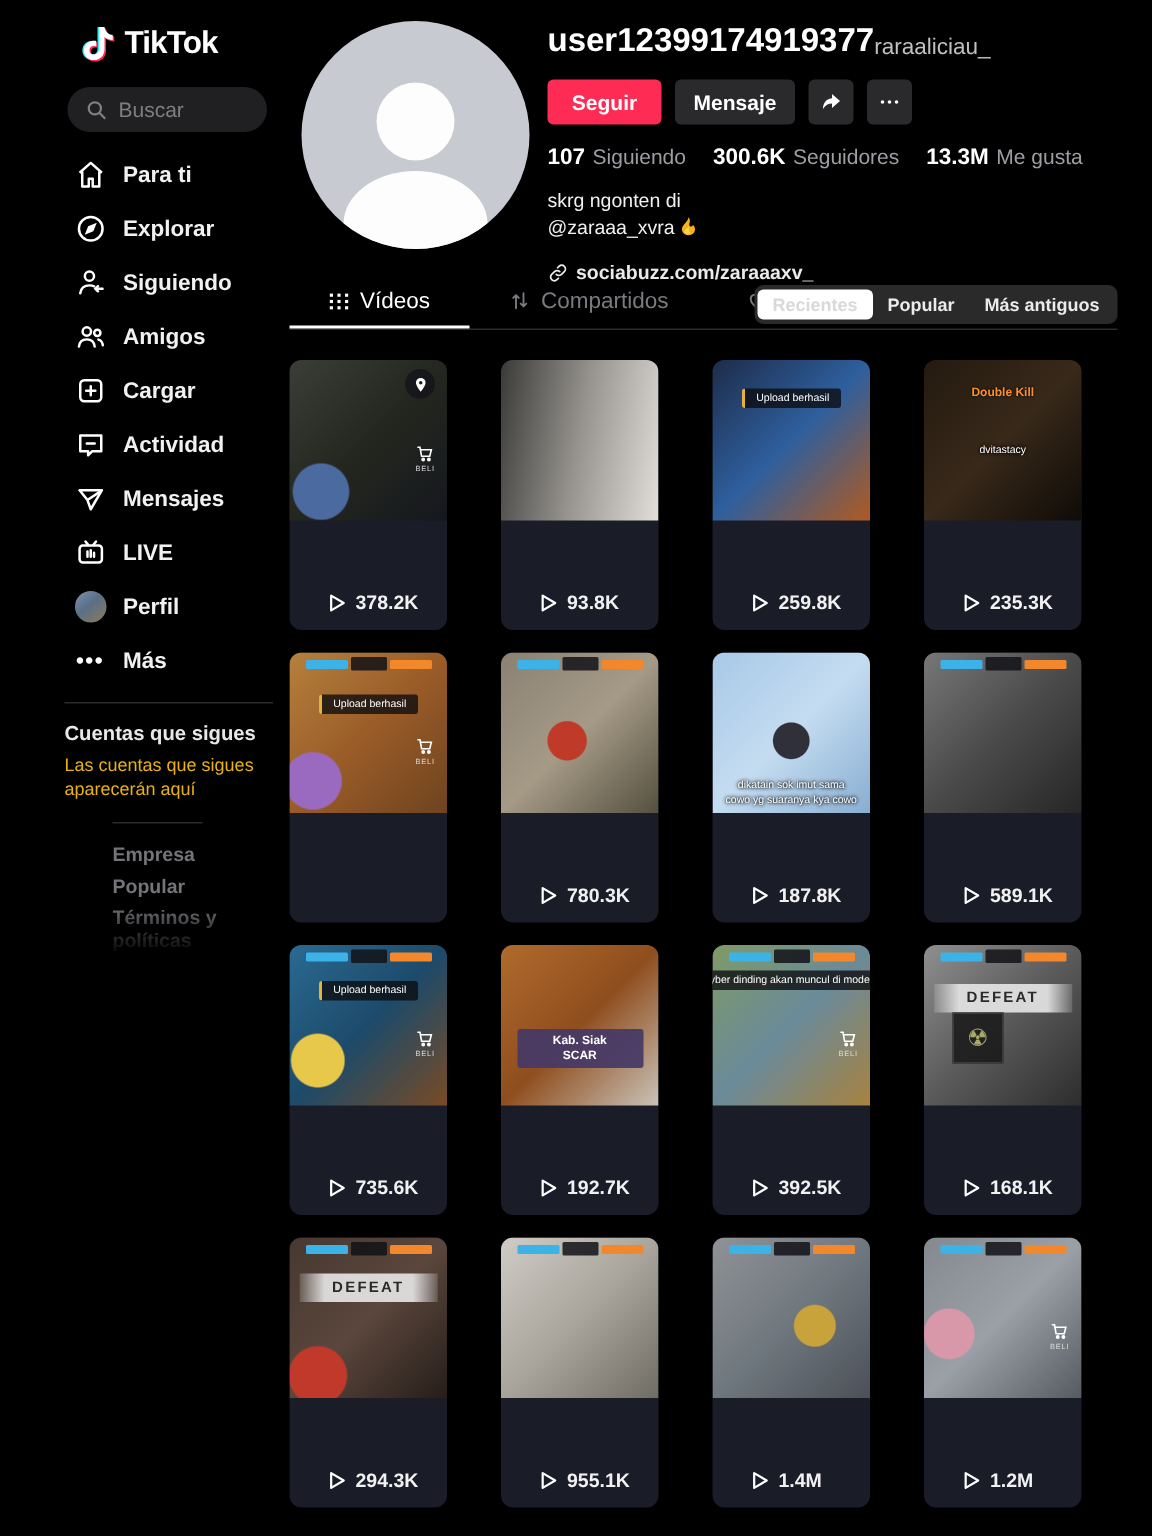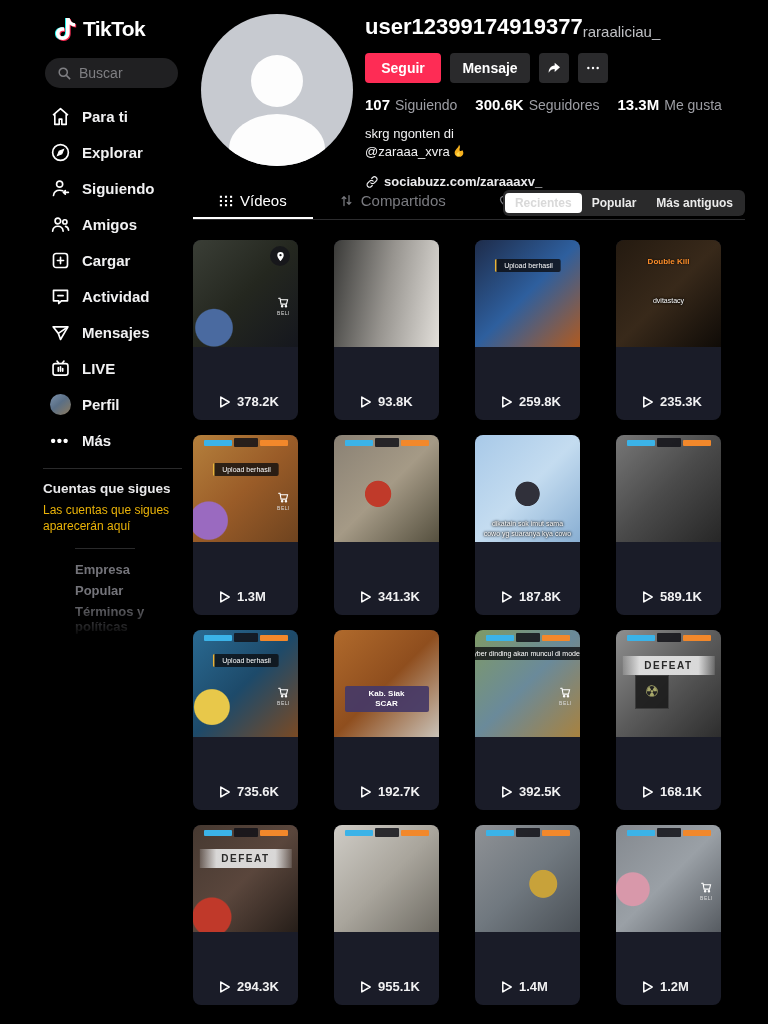--- a/index.html
+++ b/index.html
@@ -420,43 +420,35 @@
           <div class="cartw">
             <svg width="13" height="13" viewBox="0 0 24 24" fill="none" stroke="#fff" stroke-width="2" stroke-linecap="round">
               <path d="M3 4h2.5l2 11h10l2-8H7"></path>
               <circle cx="9.5" cy="19" r="1.4" fill="#fff"></circle>
               <circle cx="16.5" cy="19" r="1.4" fill="#fff"></circle>
             </svg>
             <span class="cl">BELI</span>
           </div>
           <div class="banner pill" style="top: 26%;">Upload berhasil</div>
         </div>
-    <div class="info">
-      <div class="views">
-        <svg width="13" height="14" viewBox="0 0 14 15" fill="none" stroke="#fff" stroke-width="1.6" stroke-linejoin="round">
-              <path d="M3 2.2 12 7.5 3 12.8z"></path>
-            </svg>
-        <span class="vcount">1.3M</span>
-      </div>
-    </div>
   </div>
       <div class="card">
     <div class="thumb" style="background: radial-gradient(circle at 42% 55%, rgb(192, 58, 42) 0px, rgb(192, 58, 42) 15%, transparent 16%), linear-gradient(135deg, rgb(138, 129, 116), rgb(165, 154, 134), rgb(85, 80, 63));">
           <div class="hud">
             <span class="sb"></span>
             <span class="sc"></span>
             <span class="so"></span>
           </div>
         </div>
     <div class="info">
       <div class="views">
         <svg width="13" height="14" viewBox="0 0 14 15" fill="none" stroke="#fff" stroke-width="1.6" stroke-linejoin="round">
               <path d="M3 2.2 12 7.5 3 12.8z"></path>
             </svg>
-        <span class="vcount">341.3K</span>
+        <span class="vcount">780.3K</span>
       </div>
     </div>
   </div>
       <div class="card">
     <div class="thumb" style="background: radial-gradient(circle at 50% 55%, rgb(48, 48, 58) 0px, rgb(48, 48, 58) 15%, transparent 16%), linear-gradient(135deg, rgb(168, 201, 232), rgb(196, 220, 240), rgb(136, 174, 210));">
           <div class="caption">dikatain sok imut sama<br>cowo yg suaranya kya cowo</div>
         </div>
     <div class="info">
       <div class="views">
         <svg width="13" height="14" viewBox="0 0 14 15" fill="none" stroke="#fff" stroke-width="1.6" stroke-linejoin="round">

